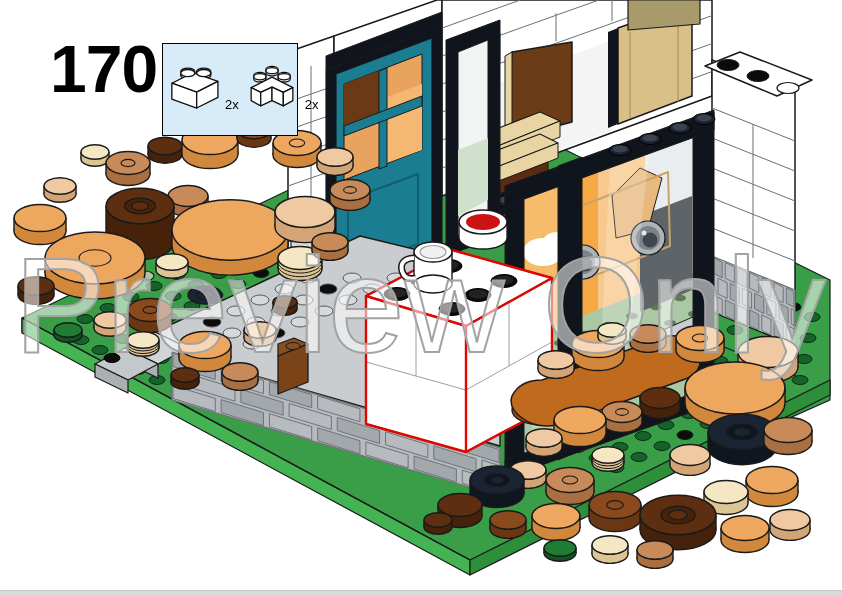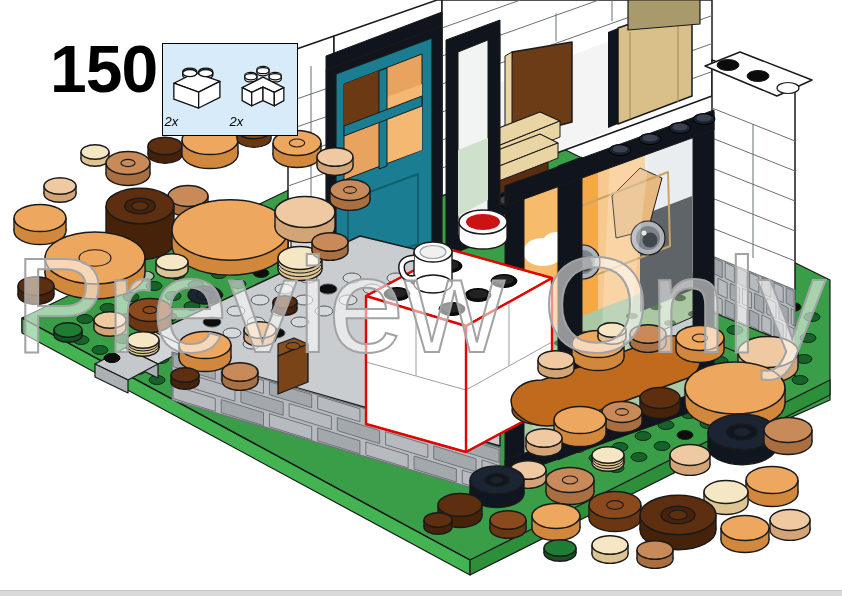--- a/index.html
+++ b/index.html
@@ -3,21 +3,21 @@
 <meta charset="utf-8">
 <style>
   html,body{margin:0;padding:0;background:#fff;}
   .page{position:relative;width:842px;height:596px;background:var(--white,#fff);overflow:hidden;
         font-family:"Liberation Sans",sans-serif;}
   .step-number{position:absolute;left:50px;top:36px;font-size:66px;font-weight:700;color:#000;
                letter-spacing:-1px;line-height:1;}
   .parts-box{position:absolute;left:162px;top:43px;width:136px;height:93px;background:var(--callout_bg,#d7ebf8);
              border:1.6px solid var(--callout_border,#000);box-sizing:border-box;display:flex;
              align-items:flex-start;justify-content:space-around;padding-top:14px;}
-  .part{display:flex;flex-direction:column;align-items:flex-start;font-style:italic;}
+  .part{display:flex;flex-direction:row;align-items:flex-end;}
   .part-qty{font-size:13px;color:#000;margin-top:2px;}
   .scene{position:absolute;left:0;top:0;}
   .watermark-svg{position:absolute;left:0;top:0;pointer-events:none;}
   .footer-bar{position:absolute;left:0;bottom:0;width:842px;height:6px;background:var(--footer_bar,#d9d9d9);
               border-top:1px solid #c7c7c7;box-sizing:border-box;}
   svg{display:block;}
 </style>
 </head>
 <body>
 
@@ -747,21 +747,21 @@
         <line x1="576" y1="548" x2="576" y2="553" stroke="#1a1a1a" stroke-width="1.4"></line>
         <ellipse cx="560" cy="548" rx="16" ry="8.32" fill="#1e7c33" stroke="#1a1a1a" stroke-width="1.5"></ellipse>
         <ellipse cx="438" cy="527" rx="14" ry="7.28" fill="#452209" stroke="#1a1a1a" stroke-width="1.4"></ellipse>
         <polygon points="424,520 452,520 452,527 424,527" fill="#452209" stroke="none" stroke-width="1" stroke-linejoin="round"></polygon>
         <line x1="424" y1="520" x2="424" y2="527" stroke="#1a1a1a" stroke-width="1.4"></line>
         <line x1="452" y1="520" x2="452" y2="527" stroke="#1a1a1a" stroke-width="1.4"></line>
         <ellipse cx="438" cy="520" rx="14" ry="7.28" fill="#5d2f10" stroke="#1a1a1a" stroke-width="1.5"></ellipse>
       </g>
   </svg>
 
-  <div class="step-number">150</div>
+  <div class="step-number">170</div>
 
   <div class="parts-box">
     <div class="part">
       <svg width="62" height="54" viewBox="0 0 70 56">
         <g stroke="#111" stroke-width="1.5" fill="#fff" stroke-linejoin="round">
           <path d="M20,13 a8,4 0 0 1 16,0 v4 a8,4 0 0 1 -16,0 z"></path>
           <path d="M38,13 a8,4 0 0 1 16,0 v4 a8,4 0 0 1 -16,0 z"></path>
           <polygon points="10,26 34,14 62,24 38,36"></polygon>
           <polygon points="10,26 38,36 38,54 10,44"></polygon>
           <polygon points="38,36 62,24 62,42 38,54"></polygon>

